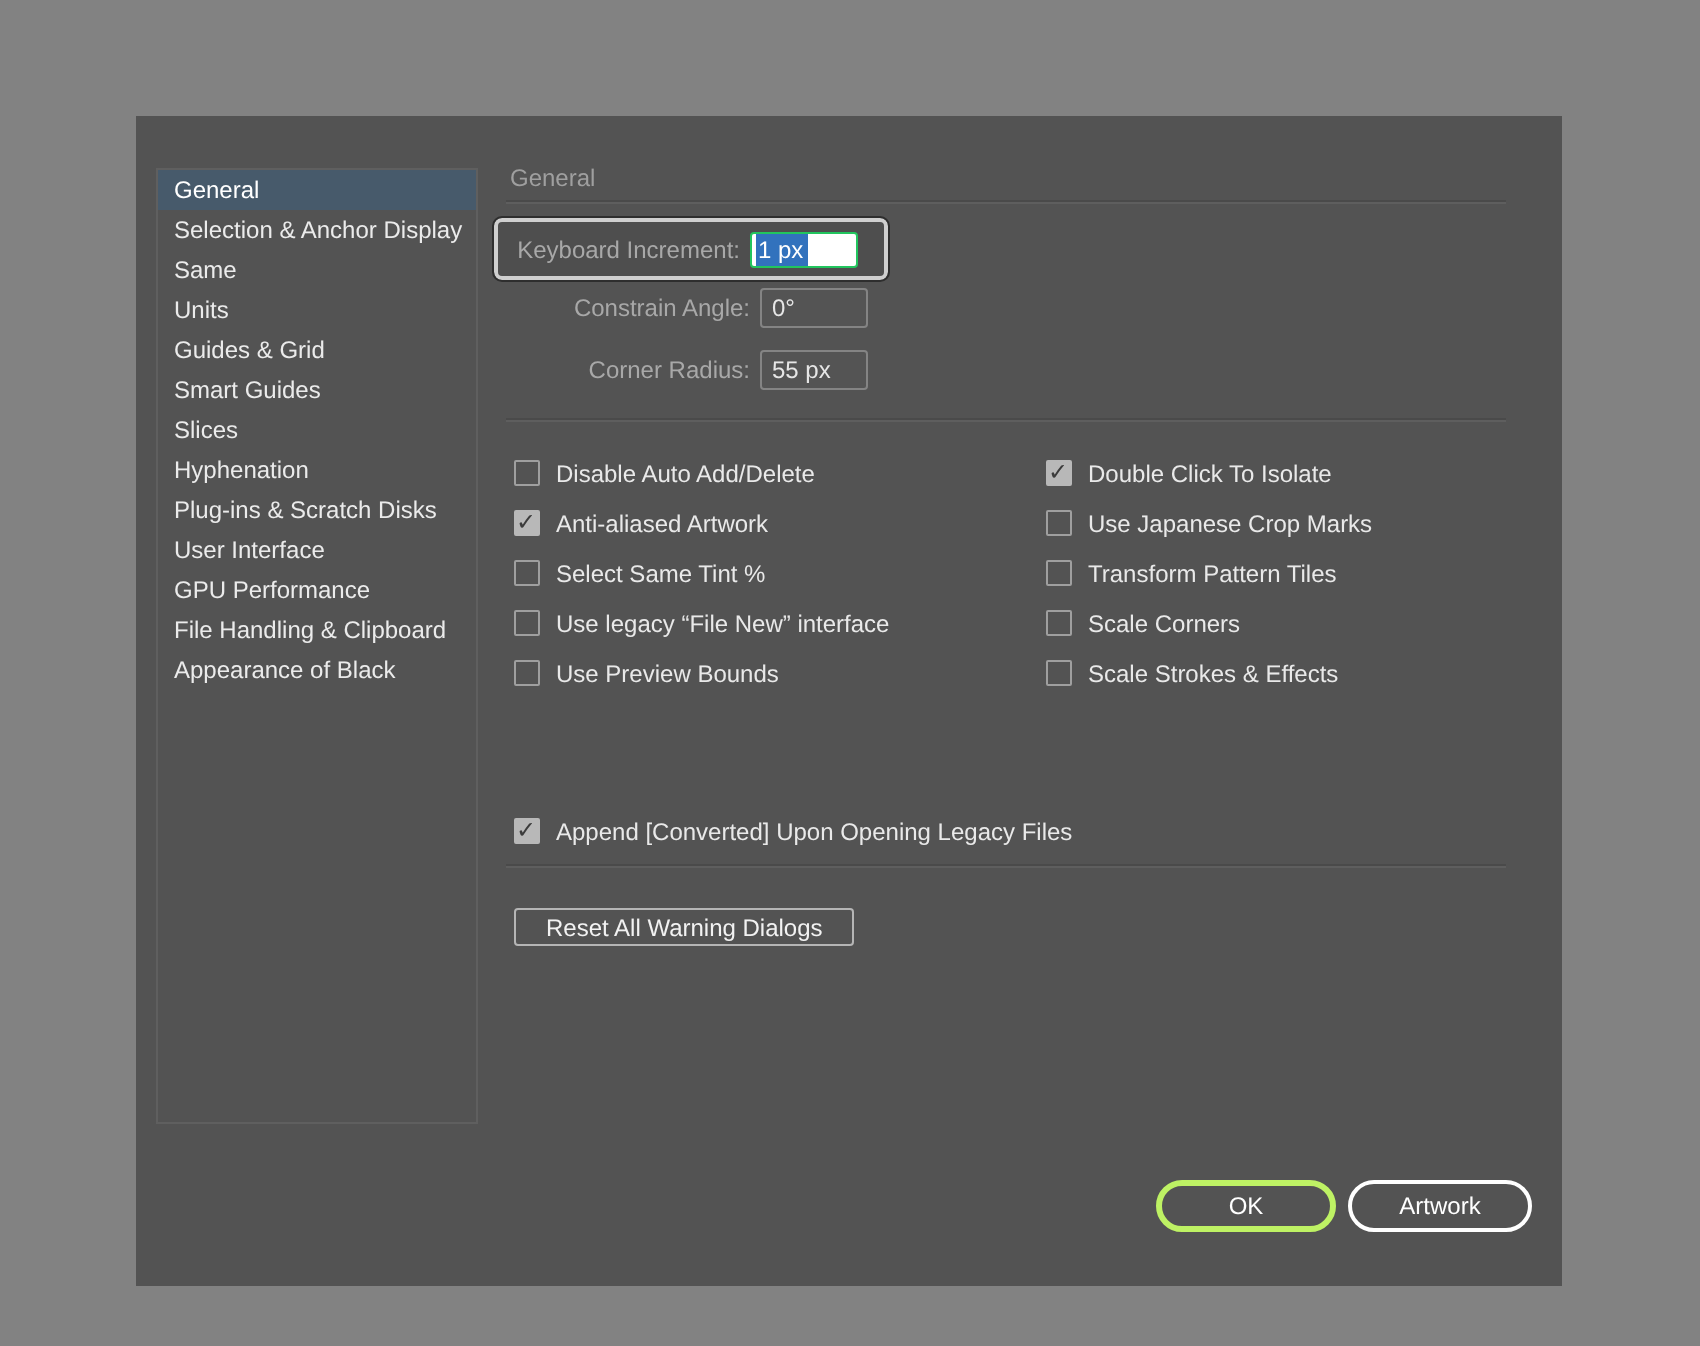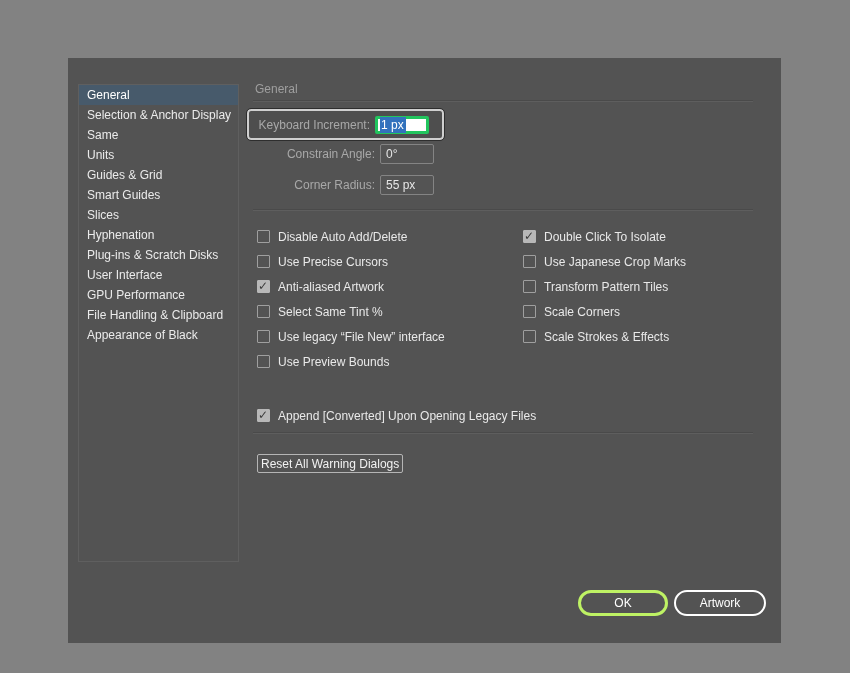--- a/index.html
+++ b/index.html
@@ -50,21 +50,21 @@
   .field-label{width:122px;text-align:right;color:#a8a8a8;margin-right:5px;white-space:nowrap;}
   .focus-ring{
     left:-6px;top:51px;width:193px;height:27px;
     border:2px solid #cfcfcf;border-radius:4px;
     outline:1px solid #2e2e2e;
     background:#4e4e4e;
     padding:0;
   }
   .focus-ring .field-label{width:121px;}
   .text-input{
-    width:54px;height:18px;background:#ffffff;border:3px solid #22c55e;
+    width:54px;height:18px;background:#ffffff;border:1px solid #22c55e;
     border-radius:2px;display:flex;align-items:center;padding-left:2px;
     box-sizing:border-box;color:#111;
   }
   .text-input .sel{
     background:#3272bd;color:#ffffff;padding:1px 2px 1px 1px;line-height:14px;
   }
   .dark-field{
     width:54px;height:20px;background:#545454;border:1px solid #848484;
     border-radius:2px;display:flex;align-items:center;padding-left:5px;
     box-sizing:border-box;color:#e6e6e6;
@@ -84,21 +84,21 @@
   .box.on::after{
     content:"\2713";position:absolute;left:0px;top:-2px;
     color:#3c3c3c;font-size:12px;font-weight:bold;
   }
   .cb-label{color:#e9e9e9;white-space:nowrap;}
   .append-row{position:absolute;left:4px;top:345px;}
   
   .reset-btn{
     position:absolute;left:4px;top:396px;height:19px;
     border:1px solid #b5b5b5;border-radius:2px;background:transparent;
-    color:#f2f2f2;font-family:inherit;font-size:12px;padding:0 3px;
+    color:#f2f2f2;font-family:inherit;font-size:12px;padding:0 15px;
     display:flex;align-items:center;cursor:default;
   }
   .pill{
     position:absolute;bottom:27px;height:26px;border-radius:14px;
     background:transparent;color:#ffffff;font-family:inherit;font-size:12px;
     display:flex;align-items:center;justify-content:center;cursor:default;
     box-sizing:border-box;
   }
   .ok{right:113px;width:90px;border:3px solid #bef264;}
   .cancel{right:15px;width:92px;border:2px solid #ffffff;}
@@ -152,24 +152,20 @@
       </div>
 
       <div class="rule rule2"></div>
 
       <div class="cbcol left">
         <div class="cb-row">
           <span class="box"></span>
           <span class="cb-label">Disable Auto Add/Delete</span>
         </div>
         <div class="cb-row">
-          <span class="box"></span>
-          <span class="cb-label">Use Precise Cursors</span>
-        </div>
-        <div class="cb-row">
           <span class="box on"></span>
           <span class="cb-label">Anti-aliased Artwork</span>
         </div>
         <div class="cb-row">
           <span class="box"></span>
           <span class="cb-label">Select Same Tint %</span>
         </div>
         <div class="cb-row">
           <span class="box"></span>
           <span class="cb-label">Use legacy “File New” interface</span>

